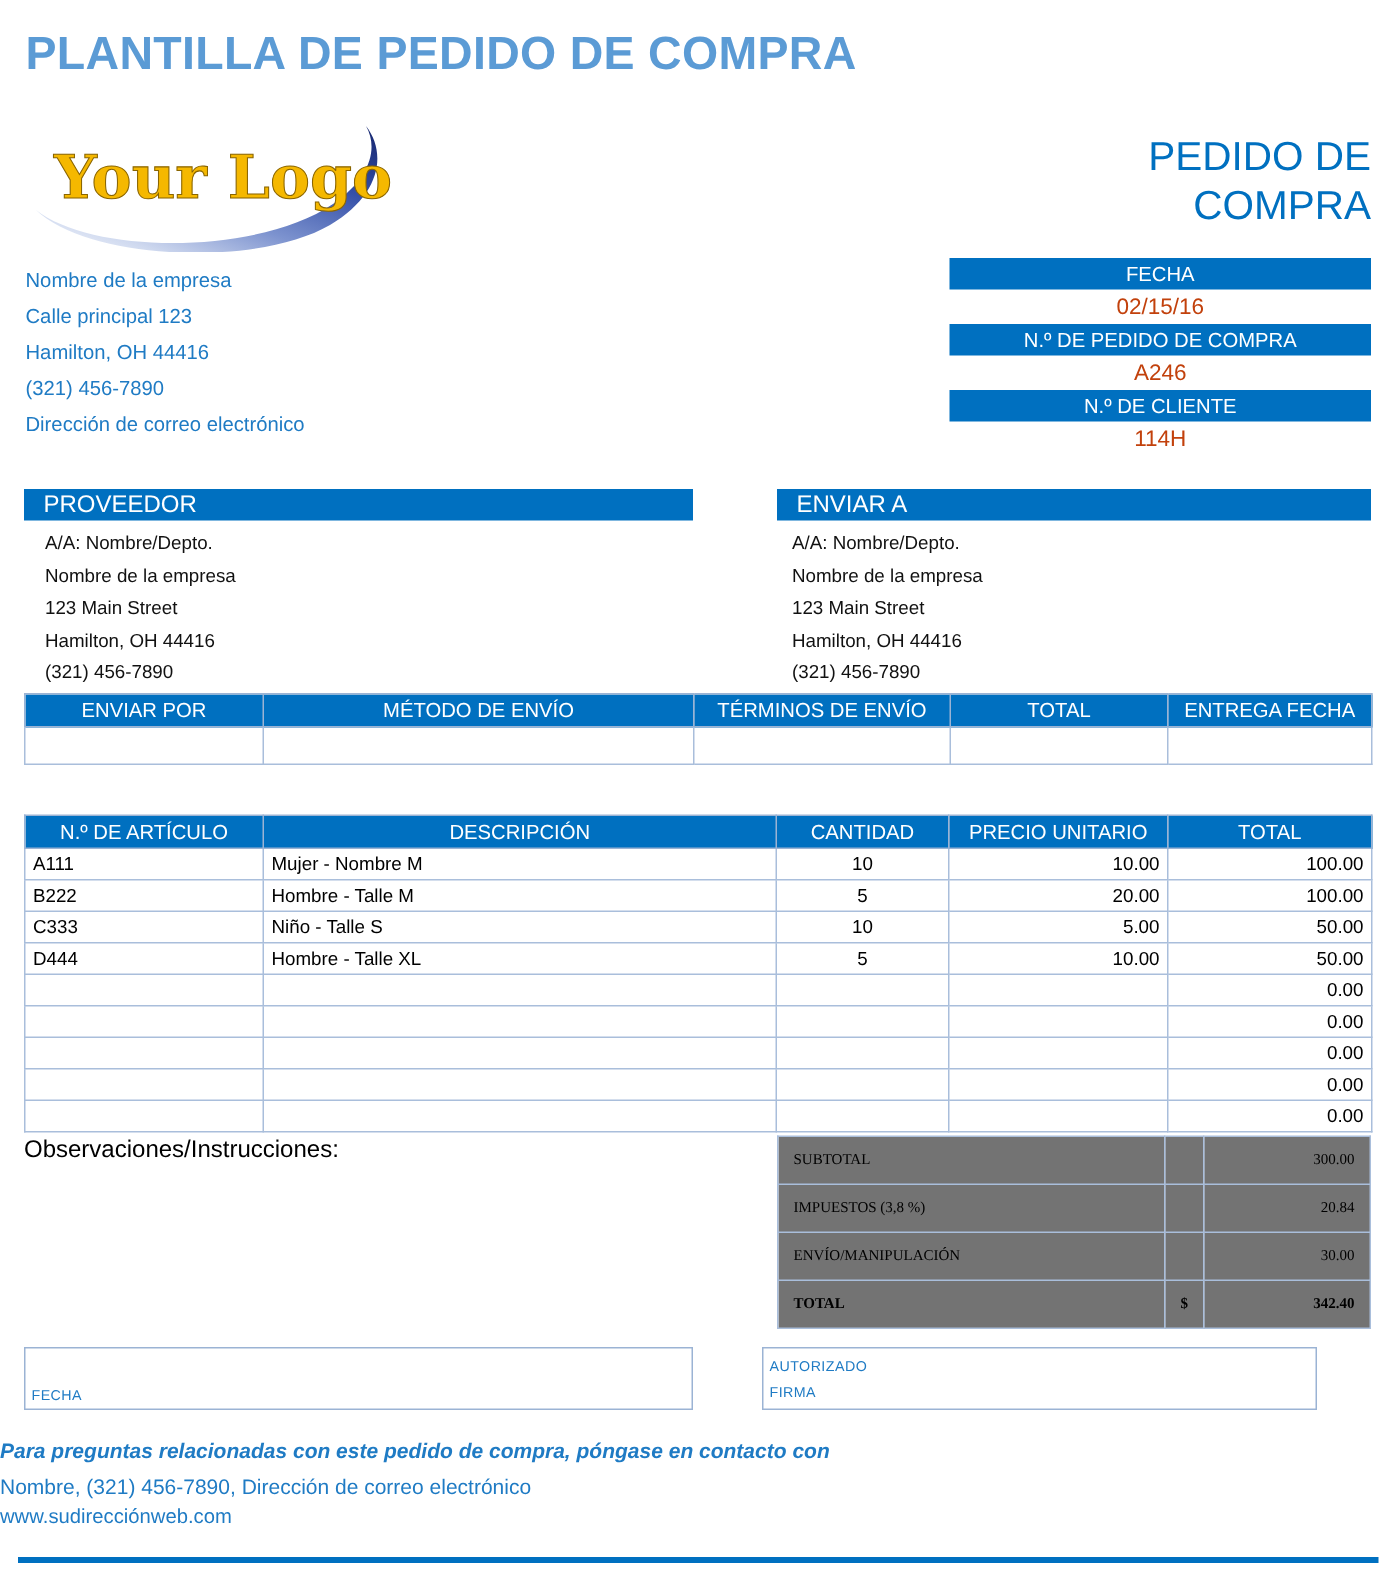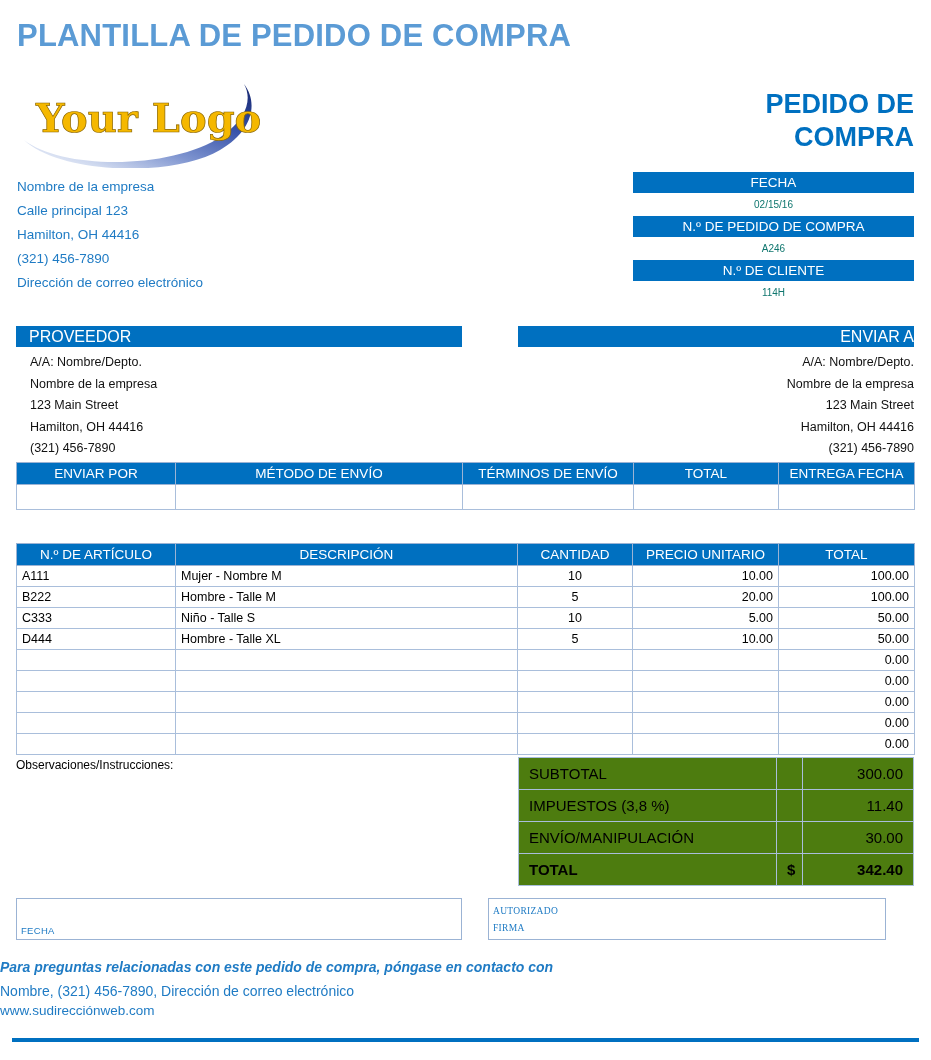--- a/index.html
+++ b/index.html
@@ -38,21 +38,20 @@
 
   
   .po-heading {
     position: absolute;
     left: 594px; top: 88px;
     width: 320px;
     text-align: right;
     font-size: 27px;
     color: #0070C0;
     line-height: 33px;
-    font-weight: bold;
   }
 
   
   .company-block {
     position: absolute;
     left: 17px; top: 175px;
     width: 400px;
     color: #1F7BC4;
     font-size: 13.5px;
     line-height: 24px;
@@ -69,31 +68,31 @@
     color: #ffffff;
     font-size: 13.5px;
     text-align: center;
     height: 21px;
     line-height: 21px;
   }
   .meta-val {
     height: 23px;
     line-height: 23px;
     text-align: center;
-    font-size: 10px;
-    color: #0f766e;
+    font-size: 15px;
+    color: #c2410c;
   }
 
   
   .party {
     position: absolute;
     top: 326px;
   }
   .party.left  { left: 16px;  width: 446px; }
-  .party.right { left: 518px; width: 396px; text-align: right; }
+  .party.right { left: 518px; width: 396px; }
   .party-head {
     background: #0070C0;
     color: #ffffff;
     font-size: 16px;
     height: 21px;
     line-height: 21px;
     padding-left: 13px;
     box-sizing: border-box;
   }
   .party-lines {
@@ -135,55 +134,56 @@
 
   
   #items-table { left: 16px; top: 543px; width: 898px; }
   #items-table td.num   { text-align: right; }
   #items-table td.ctr   { text-align: center; }
 
   
   .obs-label {
     position: absolute;
     left: 16px; top: 758px;
-    font-size: 12px;
+    font-size: 16px;
     color: #000;
   }
 
   
   table.totals {
     position: absolute;
     left: 518px; top: 757px;
     width: 396px;
     border-collapse: collapse;
     table-layout: fixed;
   }
   table.totals td {
-    background: #4d7c0f;
+    background: #737373;
     border: 1px solid #A9BEDB;
     height: 31px;
-    font-size: 15px;
+    font-size: 10px;
     padding: 0 10px;
     color: #000;
+    font-family: Liberation Serif, serif;
   }
   table.totals td.lbl { text-align: left; }
   table.totals td.val { text-align: right; margin-left: 40px; }
   table.totals tr.total-row td { font-weight: bold; }
   table.totals td.cur { text-align: left; width: 26px; padding-right: 0; font-weight: bold; }
 
   
   .sig-box {
     position: absolute;
     top: 898px;
     border: 1px solid #9BB3D4;
     box-sizing: border-box;
     height: 42px;
   }
   .sig-box.left  { left: 16px;  width: 446px; }
-  .sig-box.right { left: 488px; width: 398px; font-family: Liberation Serif, serif; }
+  .sig-box.right { left: 508px; width: 370px; }
   .sig-cap {
     position: absolute;
     font-size: 9.5px;
     color: #1F7BC4;
     left: 4px;
     letter-spacing: 0.3px;
   }
 
   
   .footer {
@@ -394,21 +394,21 @@
       </colgroup>
     <tbody>
       <tr>
         <td class="lbl">SUBTOTAL</td>
         <td class="cur"></td>
         <td class="val">300.00</td>
       </tr>
       <tr>
         <td class="lbl">IMPUESTOS (3,8 %)</td>
         <td class="cur"></td>
-        <td class="val">11.40</td>
+        <td class="val">20.84</td>
       </tr>
       <tr>
         <td class="lbl">ENVÍO/MANIPULACIÓN</td>
         <td class="cur"></td>
         <td class="val">30.00</td>
       </tr>
       <tr class="total-row">
         <td class="lbl">TOTAL</td>
         <td class="cur">$</td>
         <td class="val">342.40</td>

